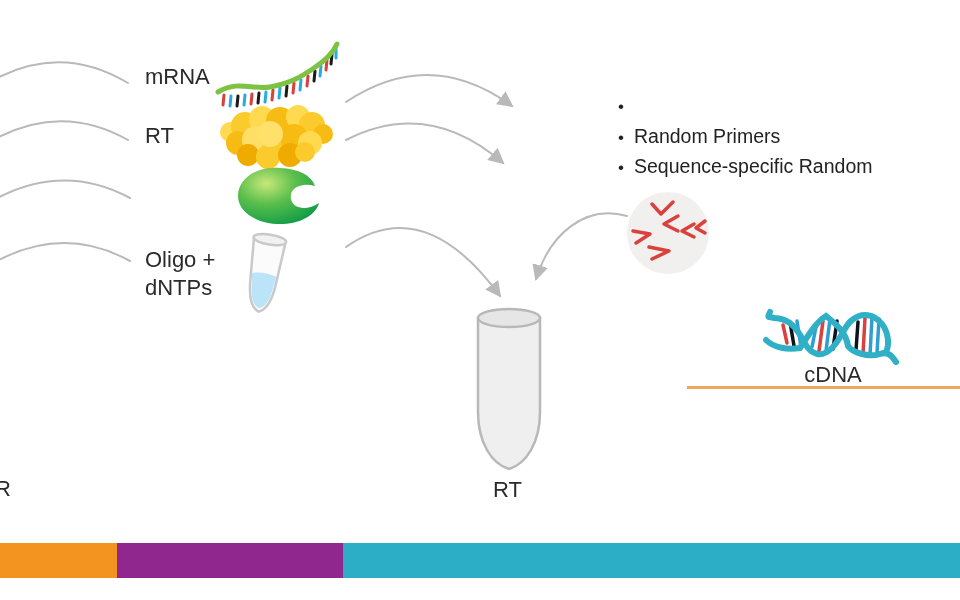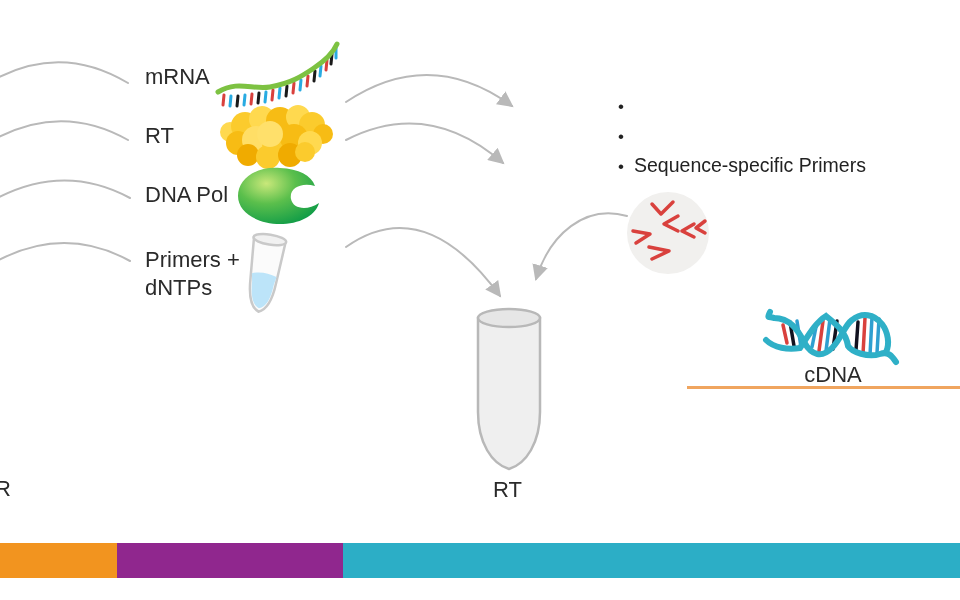--- a/index.html
+++ b/index.html
@@ -147,34 +147,34 @@
       </g>
       <g stroke="#2FB0C7" stroke-width="6" fill="none" stroke-linecap="round">
         <path d="M 770,312 C 766,320 770,316 774,318 C 790,318 798,330 804,342 C 812,356 822,358 832,348 C 842,338 844,326 852,320 C 862,312 874,314 882,324 C 888,332 890,344 886,352"></path>
         <path d="M 766,340 C 774,348 788,350 800,348 C 808,336 816,322 826,316 C 836,324 846,332 848,346 C 852,352 868,358 880,354 C 888,351 892,356 896,362"></path>
       </g>
     </g>
   </svg>
 
   <div class="reagent-label" style="left:145px;top:63px;">mRNA</div>
   <div class="reagent-label" style="left:145px;top:122px;">RT</div>
-  <div class="reagent-label" style="left:145px;top:181px;">DNA Pol</div>
-  <div class="reagent-label" style="left:145px;top:246px;">Primers +</div>
+  <div class="reagent-label" style="left:145px;top:246px;">Oligo +</div>
   <div class="reagent-label" style="left:145px;top:274px;">dNTPs</div>
 
   <div class="bullet-list">
     <div class="bullet-row">
       <span class="dot">•</span>
     </div>
     <div class="bullet-row">
       <span class="dot">•</span>
+      <span>Random Primers</span>
     </div>
     <div class="bullet-row">
       <span class="dot">•</span>
-      <span>Sequence-specific Primers</span>
+      <span>Sequence-specific Random</span>
     </div>
   </div>
 
   <div class="tube-label" style="left:493px;top:477px;">RT</div>
   <div class="cdna-label">cDNA</div>
   <div class="cdna-underline"></div>
 
   <div class="edge-fragment">R</div>
 
   <div class="bottom-bar">

